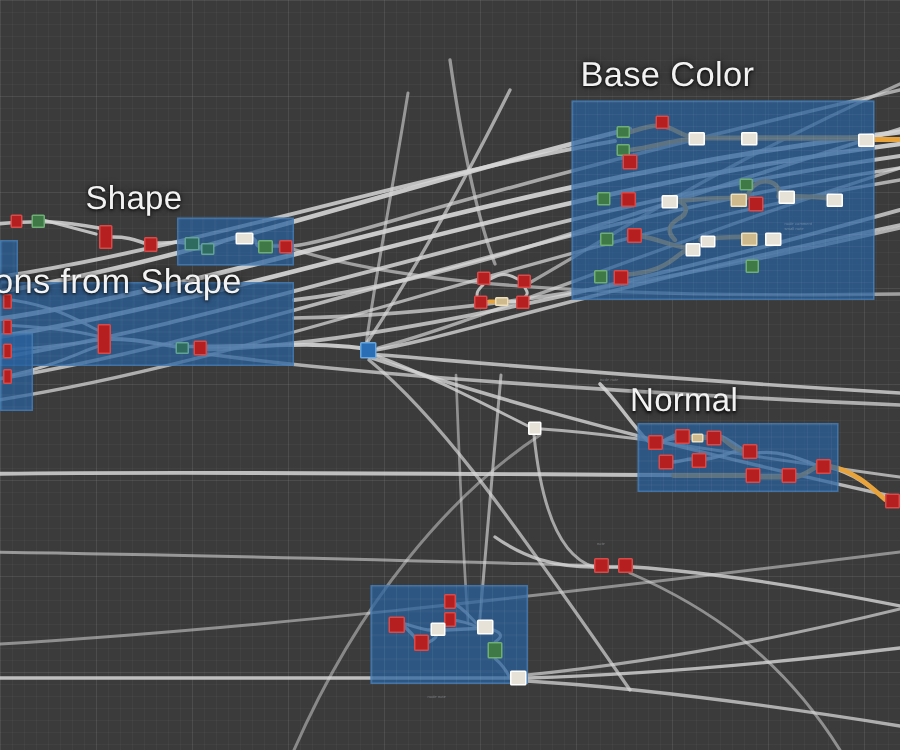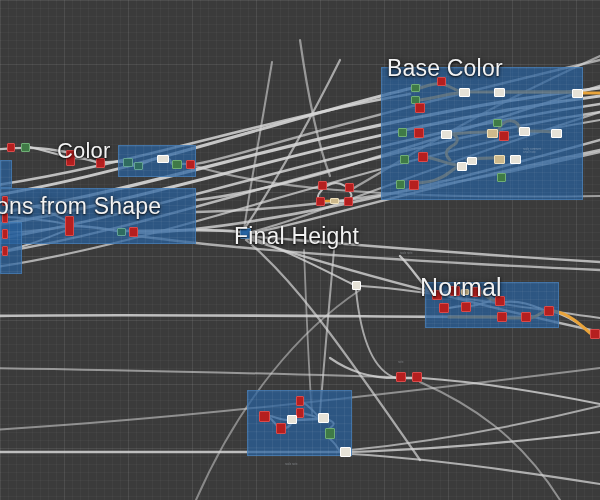--- a/index.html
+++ b/index.html
@@ -28,21 +28,20 @@
       linear-gradient(to bottom, rgba(255,255,255,.045) 1px, transparent 1px);
     background-size:8px 8px,8px 8px;
   }
   .ctitle{
     position:absolute;
     color:#f2f2f2;
     font-weight:400;
     letter-spacing:.2px;
     white-space:nowrap;
     text-shadow:0 1px 2px rgba(0,0,0,.85),0 0 5px rgba(0,0,0,.6);
-    margin-top:19px;
   }
   .node{position:absolute;box-sizing:border-box;border-radius:1px;}
   .n-red{background:#b51f1f;border:1px solid #d84b4b;}
   .n-green{background:#3f7a46;border:1px solid #6fae76;}
   .n-green2{background:#2f6b5f;border:1px solid #63a397;}
   .n-light{background:#e6e2d7;border:1px solid #ffffff;}
   .n-tan{background:#cdb98c;border:1px solid #efe0bb;}
   .n-blue{background:#2a6fb5;border:1px solid #69a6de;}
   .microtext{
     position:absolute;color:rgba(200,208,218,.42);
@@ -248,18 +247,17 @@
 
   <div id="microtexts">
       <div class="microtext" style="left: 523px; top: 148px;">node comment
 small note</div>
       <div class="microtext" style="left: 400px; top: 252px;">node note</div>
       <div class="microtext" style="left: 285px; top: 463px;">node note</div>
       <div class="microtext" style="left: 398px; top: 361px;">note</div>
     </div>
 
   <div class="ctitle" style="left:387px;top:36px;font-size:23px;">Base Color</div>
-  <div class="ctitle" style="left:57px;top:119px;font-size:22px;">Color</div>
+  <div class="ctitle" style="left:57px;top:119px;font-size:22px;">Shape</div>
   <div class="ctitle" style="left:-4px;top:174px;font-size:23px;">ons from Shape</div>
-  <div class="ctitle" style="left:420px;top:254px;font-size:25px;">Normal</div>
-  <div class="ctitle" style="left:234px;top:204px;font-size:23px;">Final Height</div>
+  <div class="ctitle" style="left:420px;top:254px;font-size:22px;">Normal</div>
 
 </div>
 
 </body></html>

